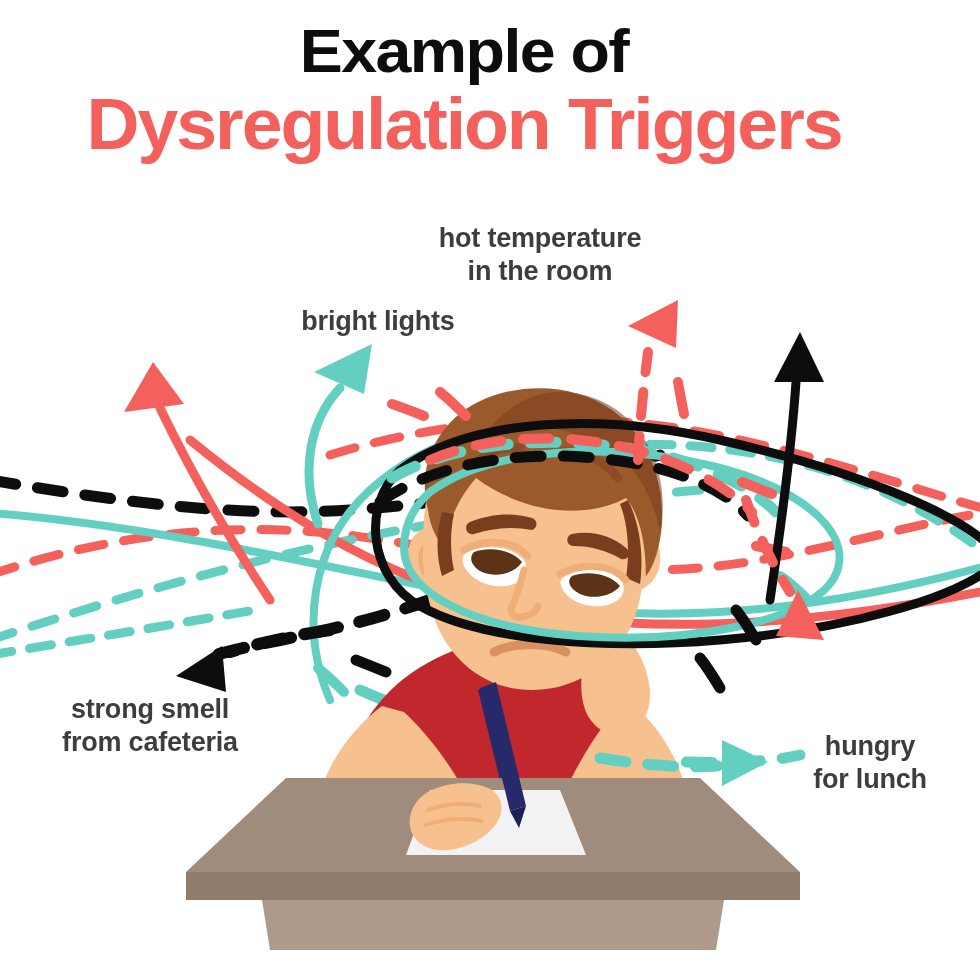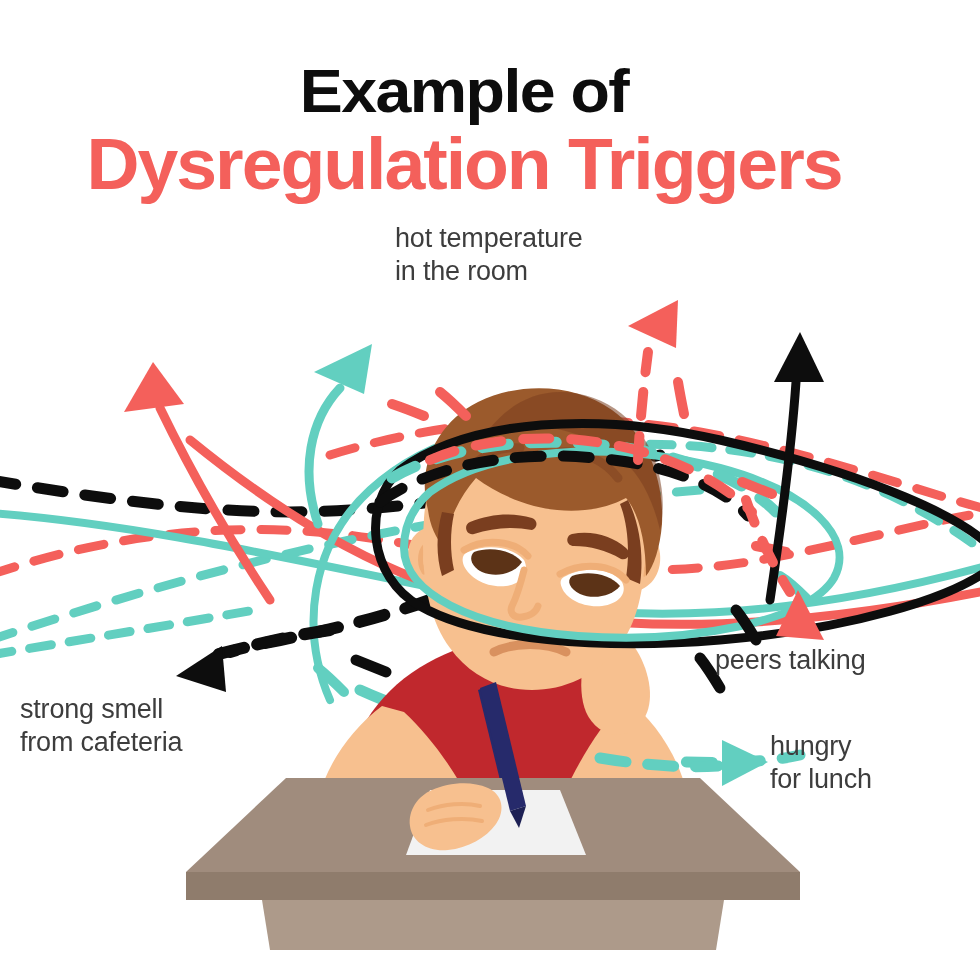--- a/index.html
+++ b/index.html
@@ -16,21 +16,20 @@
     overflow:hidden;
   }
 
   
   .title-block{
     position:absolute;
     left:0;top:18px;
     width:928px;
     text-align:center;
     z-index:40;
-    margin-top:40px;
   }
   .title-line1{
     display:block;
     font-family:"Liberation Sans", sans-serif;
     font-weight:bold;
     font-size:62px;
     line-height:66px;
     letter-spacing:-1.5px;
     color:#0d0d0d;
     transform:scaleX(1.04);
@@ -43,25 +42,25 @@
     line-height:80px;
     letter-spacing:-2px;
     color:#f4605b;
     transform:scaleX(1.02);
   }
 
   
   .label{
     position:absolute;
     font-family:"Liberation Sans", sans-serif;
-    font-weight:normal;
+    font-weight:bold;
     font-size:27px;
     line-height:33px;
     color:#3d3d3d;
-    text-align:left;
+    text-align:center;
     white-space:pre-line;
     z-index:45;
     letter-spacing:-0.2px;
   }
 
   .lbl-buzzing       { left:18px;  top:270px; width:250px; }
   .lbl-bright        { left:258px; top:305px; width:240px; }
   .lbl-hot           { left:395px; top:222px; width:290px; }
   .lbl-sitting       { left:688px; top:250px; width:250px; }
   .lbl-peers         { left:715px; top:644px; width:230px; }
@@ -295,26 +294,26 @@
           <path d="M 330,630 C 290,636 256,644 230,652" stroke="#0d0d0d" stroke-width="12" fill="none" stroke-dasharray="26 22" stroke-linecap="round"></path>
           <path d="M 176,676 L 222,646 L 226,692 Z" fill="#0d0d0d"></path>
         </g>
 
       </g>
 
     </g>
   </svg>
 
 
+  <div class="label lbl-bright">bright lights</div>
 
   <div class="label lbl-hot">hot temperature
 in the room</div>
 
 
-  <div class="label lbl-peers">peers talking</div>
 
   <div class="label lbl-smell">strong smell
 from cafeteria</div>
 
   <div class="label lbl-hungry">hungry
 for lunch</div>
 
 </div>
 
 </body></html>

